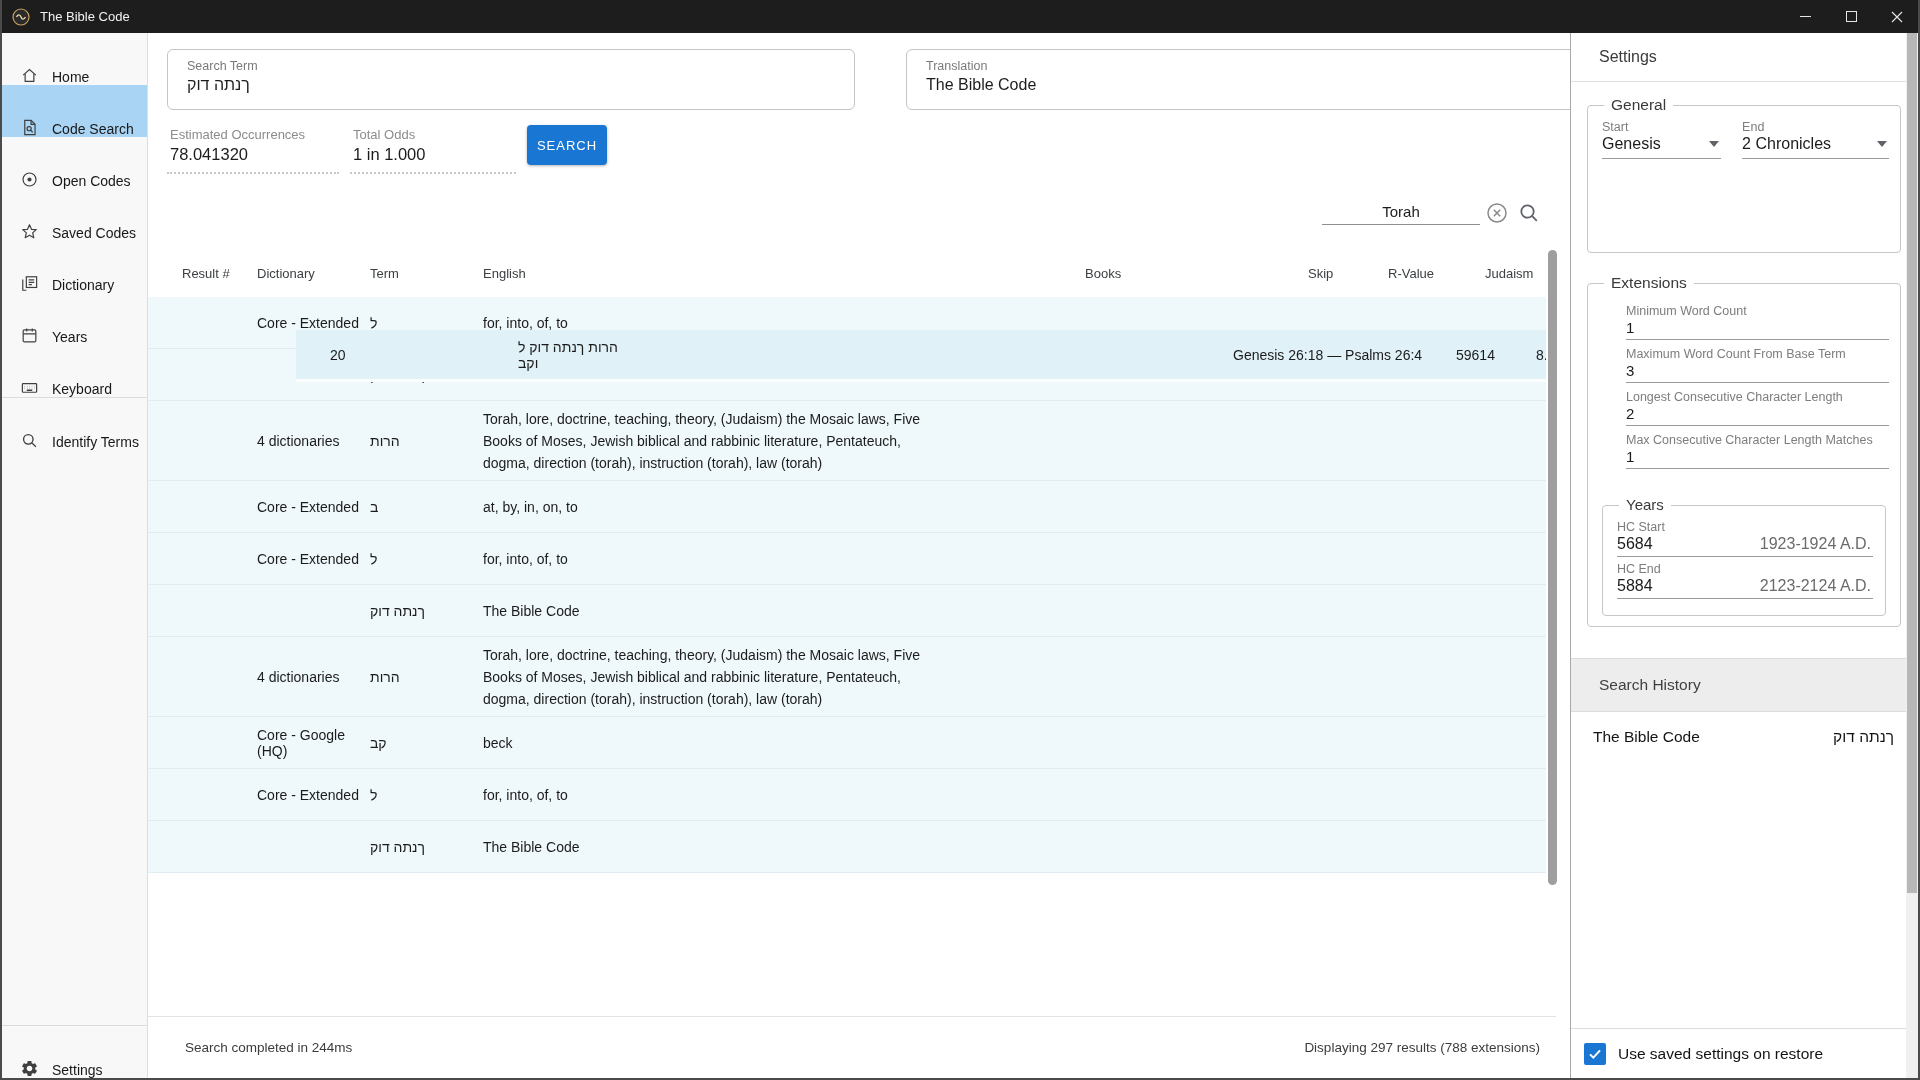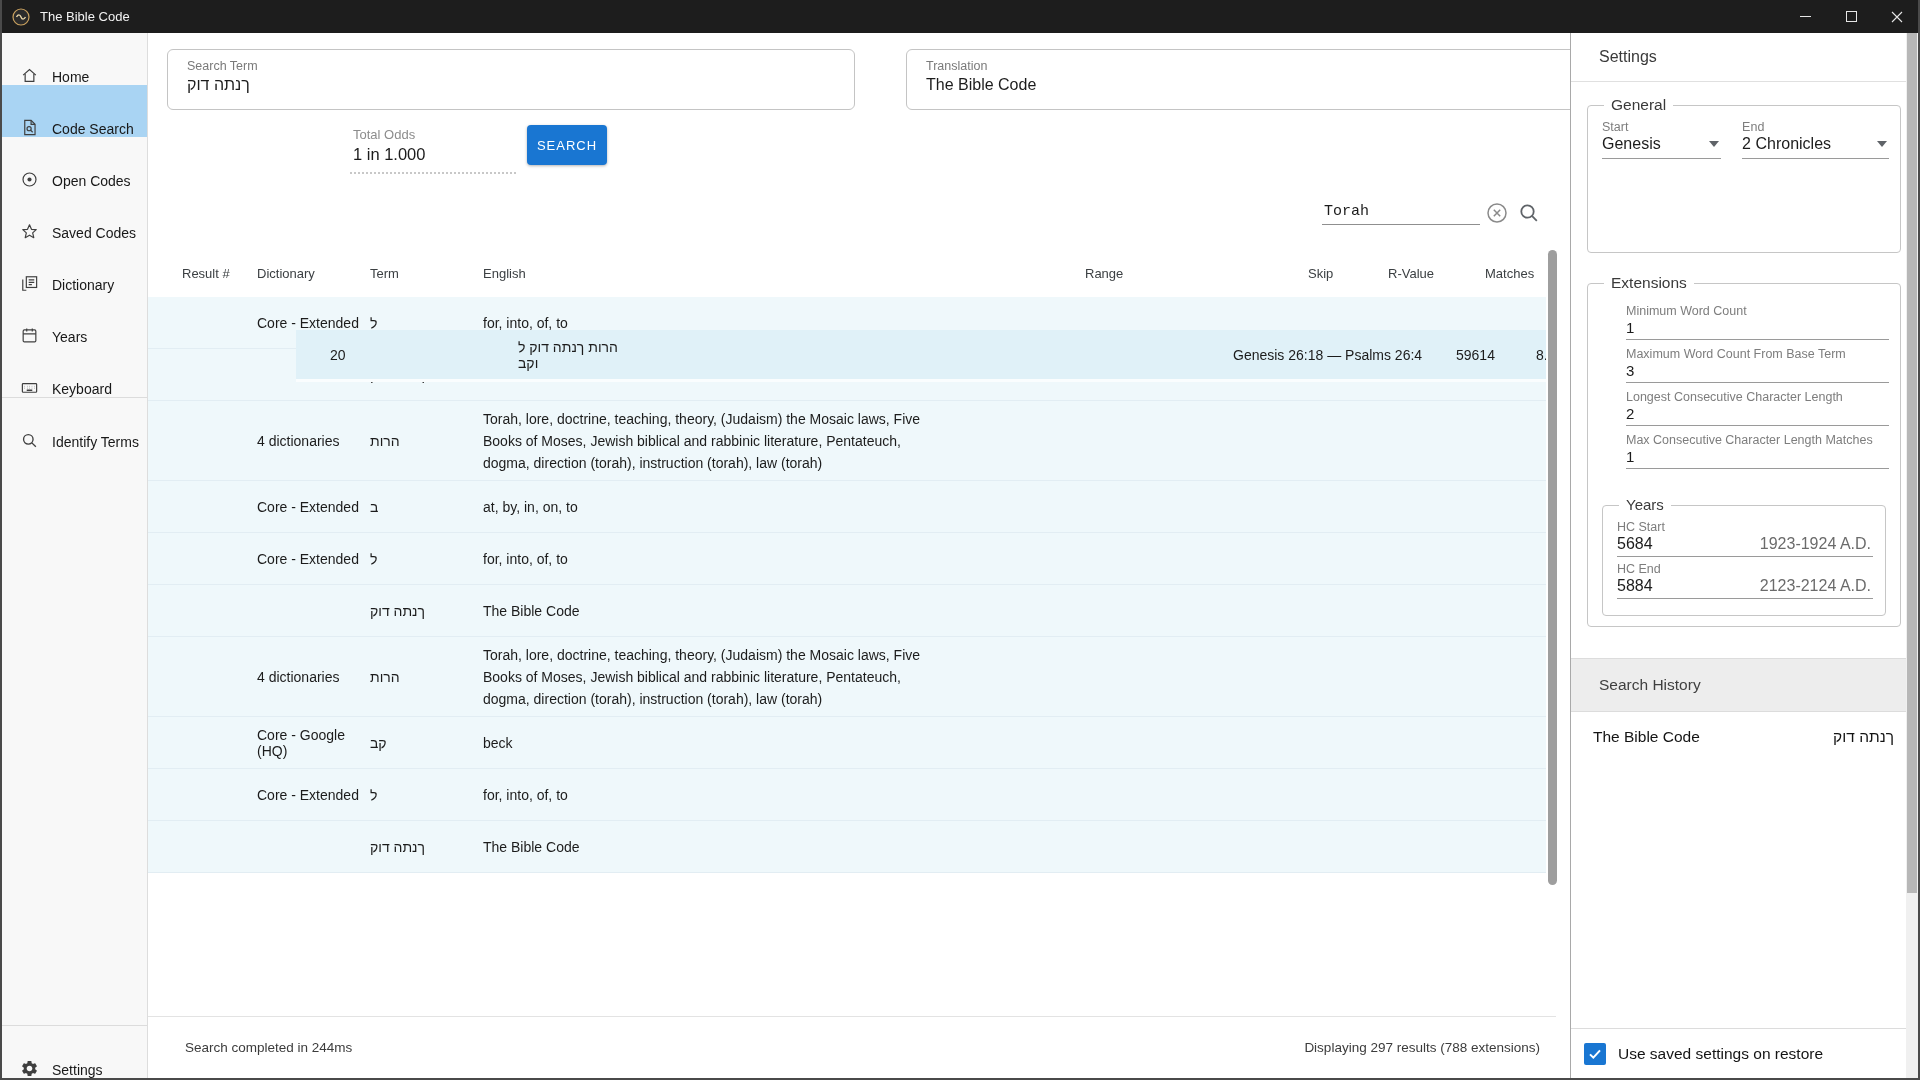--- a/index.html
+++ b/index.html
@@ -40,21 +40,21 @@
 
   .stat { position:absolute; border-bottom:2px dotted #c8c8c8; padding:3px 3px 8px 3px; }
   .stat .slabel { font-size:13px; color:#8c8c8c; display:block; }
   .stat .sval { font-size:16.5px; color:#1c1c1c; display:block; margin-top:3px; }
 
   .search-btn { position:absolute; width:80px; height:40px; background:#1976d2; color:#fff;
     border:none; border-radius:4px; font-size:13px; letter-spacing:1px; font-weight:500;
     box-shadow:0 1px 3px rgba(0,0,0,.3); cursor:pointer; font-family:inherit; }
 
   .filter-input { position:absolute; width:158px; border:none; border-bottom:1px solid #8f8f8f;
-    outline:none; font-size:15px; color:#1c1c1c; padding:4px 2px; background:transparent; font-family:Liberation Mono, monospace; }
+    outline:none; font-size:15px; color:#1c1c1c; padding:4px 2px; background:transparent; font-family:Liberation Sans, sans-serif;text-align:center; }
   .icon-abs { position:absolute; width:24px; height:24px; }
 
   
   .tbl-header { position:absolute; left:0; top:217px; width:1398px; height:47px;
     display:grid; grid-template-columns:75px 113px 113px 602px 223px 80px 97px 58px;
     padding-left:34px; align-items:center; font-size:13px; color:#3c4043; font-weight:500; }
   .tbl-rows { position:absolute; left:0; top:264px; width:1398px; height:719px; overflow:hidden; }
   .row { display:grid; grid-template-columns:75px 113px 113px 602px 223px 80px 97px 58px;
     padding-left:34px; align-items:center; font-size:14px; color:#1c1c1c; }
   .row.main { height:52px; background:#e0f1f8; border-bottom:3px solid #fafdfe; }
@@ -229,20 +229,24 @@
 
   <div class="field-outline" style="left:19px; top:16px; width:688px;">
     <span class="flabel">Search Term</span>
     <input class="he" value="קוד התנך" style="">
   </div>
   <div class="field-outline" style="left:721px; top:16px; width:688px;margin-left:37px;">
     <span class="flabel">Translation</span>
     <input value="The Bible Code" style="">
   </div>
 
+  <div class="stat" style="left:19px; top:91px; width:172px;">
+    <span class="slabel">Estimated Occurrences</span>
+    <span class="sval">78.041320</span>
+  </div>
   <div class="stat" style="left:202px; top:91px; width:166px;">
     <span class="slabel">Total Odds</span>
     <span class="sval">1 in 1.000</span>
   </div>
   <button class="search-btn" style="left:379px; top:92px;">SEARCH</button>
 
   <input class="filter-input" style="left: 1174px; top: 166px;" value="Torah">
   <div class="icon-abs" style="left:1337px; top:168px;">
     <svg width="24" height="24" viewBox="0 0 24 24">
         <circle cx="12" cy="12" r="9" fill="none" stroke="#8a8a8a" stroke-width="1.5"></circle>
@@ -254,24 +258,24 @@
         <circle cx="10.5" cy="10.5" r="6.2" fill="none" stroke="#5f6368" stroke-width="1.8"></circle>
         <path d="M15.2 15.2 L19.8 19.8" stroke="#5f6368" stroke-width="1.8"></path>
       </svg>
   </div>
 
   <div class="tbl-header" id="tbl-header">
       <span>Result #</span>
       <span>Dictionary</span>
       <span>Term</span>
       <span>English</span>
-      <span>Range</span>
+      <span>Books</span>
       <span>Skip</span>
       <span>R-Value</span>
-      <span>Matches</span>
+      <span>Judaism</span>
     </div>
   <div class="tbl-rows" id="tbl-rows">
       <div class="row main">
         <div class="c-result">18</div>
         <div class="c-dict"></div>
         <div class="c-term he">ל קוד התנך תורה ב</div>
         <div class="c-english"></div>
         <div class="c-range">Genesis 26:18 — Ezekiel 18:17</div>
         <div class="c-skip">59614</div>
         <div class="c-rvalue">5.362</div>

